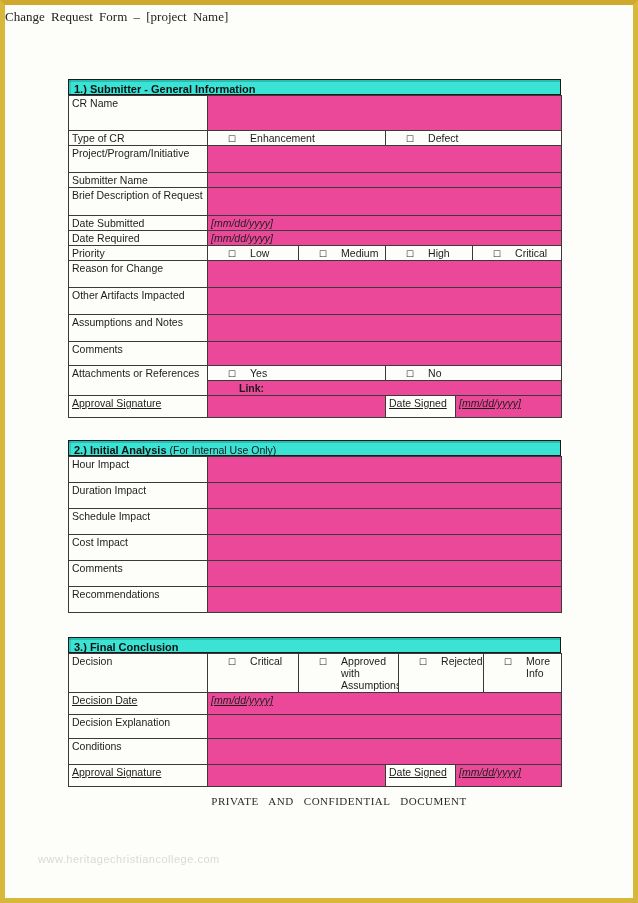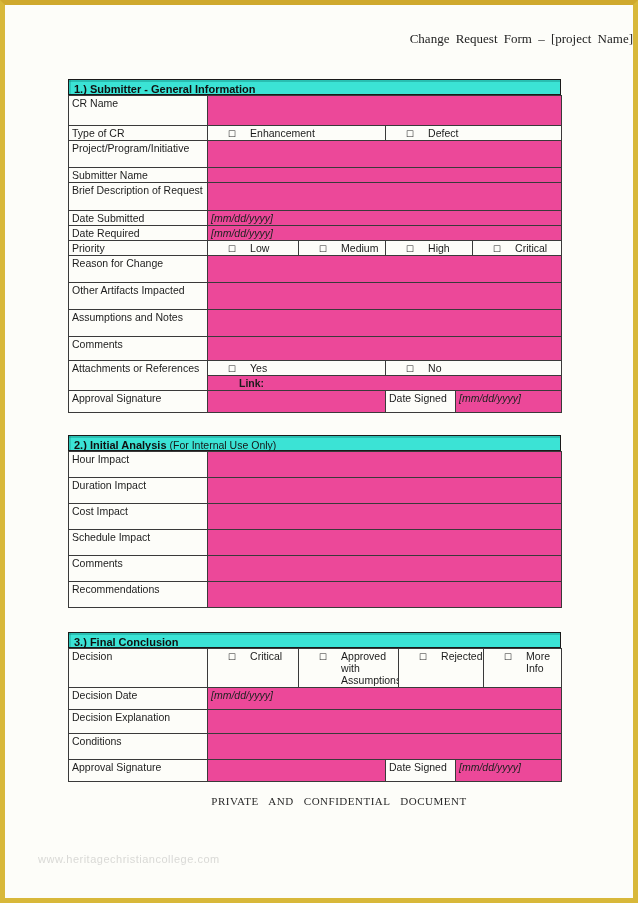--- a/index.html
+++ b/index.html
@@ -9,22 +9,22 @@
     width: 638px;
     height: 903px;
     background: #fdfdf9;
     border: 5px solid #d8b83a;
     border-top-color: #cfa92e;
     font-family: "Liberation Sans", sans-serif;
     color: #1b1b1b;
     overflow: hidden;
   }
   .doc-title {
-    margin-top: 26px;
-    text-align: right;
+    margin-top: 4px;
+    text-align: left;
     font-family: "Liberation Serif", serif;
     font-size: 13px;
     color: #222;
     word-spacing: 3px;
   }
   .form-area {
     position: absolute;
     left: 63px;
     top: 74px;
     width: 493px;
@@ -51,22 +51,22 @@
   td {
     border: 1px solid #3a3a3a;
     font-size: 10.5px;
     padding: 1px 3px;
     vertical-align: top;
     overflow: hidden;
   }
   .lbl { color: #1c1c1c; }
   .val { background: #ec4899; }
   .h12 { height: 12px; } .h13 { height: 13px; } .h14 { height: 14px; }
-  .h15 { height: 22px; } .h24 { height: 24px; } .h26 { height: 26px; padding-left: 28px; }
-  .h27 { height: 27px; border-radius: 13px; } .h28 { height: 28px; } .h30 { height: 30px; }
+  .h15 { height: 22px; text-decoration: underline; } .h24 { height: 24px; } .h26 { height: 26px; padding-left: 28px; }
+  .h27 { height: 27px; border-radius: 13px; } .h28 { height: 28px; } .h30 { height: 35px; }
   .h38 { height: 38px; }
   .opt { padding-left: 20px; }
   .opt .inner { display: flex; gap: 14px; align-items: flex-start; }
   .cb {
     font-size: 9px;
     line-height: 12px;
     position: relative;
     top: 1px;
     color: #222;
     flex: 0 0 auto;
@@ -243,25 +243,25 @@
         <tbody>
             <tr class="h26">
           <td class="lbl">Hour Impact</td>
           <td class="val"></td>
         </tr>
         <tr class="h26">
           <td class="lbl">Duration Impact</td>
           <td class="val"></td>
         </tr>
         <tr class="h26">
+          <td class="lbl">Schedule Impact</td>
+          <td class="val"></td>
+        </tr>
+        <tr class="h26">
           <td class="lbl">Cost Impact</td>
-          <td class="val"></td>
-        </tr>
-        <tr class="h26">
-          <td class="lbl">Schedule Impact</td>
           <td class="val"></td>
         </tr>
         <tr class="h26">
           <td class="lbl">Comments</td>
           <td class="val"></td>
         </tr>
         <tr class="h26">
           <td class="lbl">Recommendations</td>
           <td class="val"></td>
         </tr>

